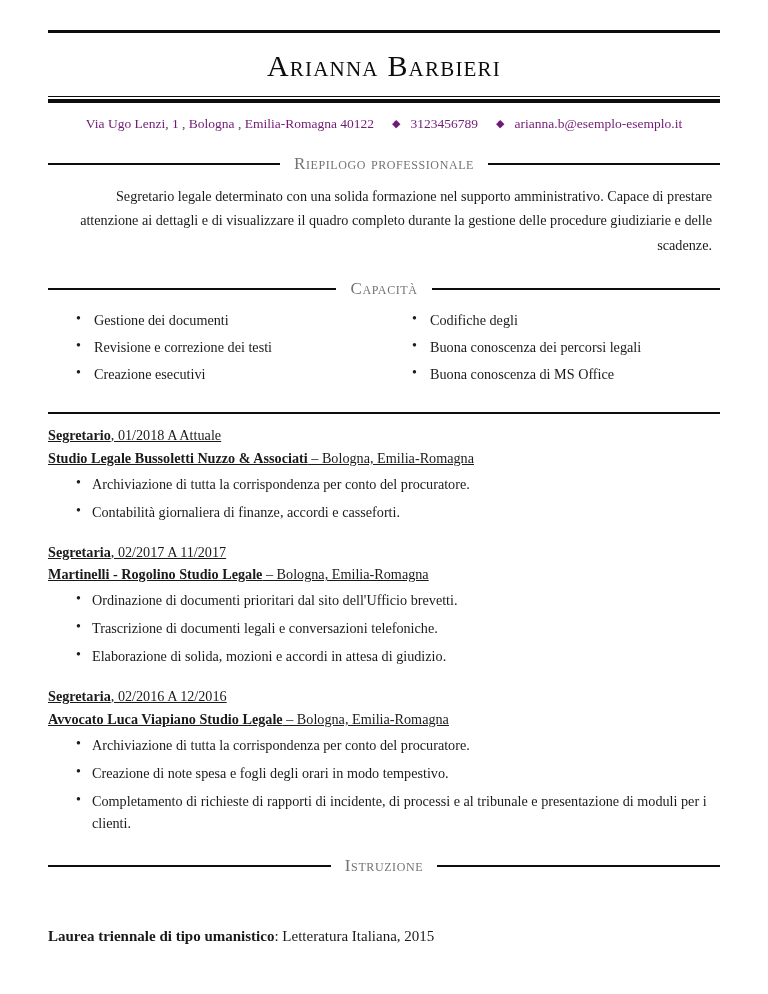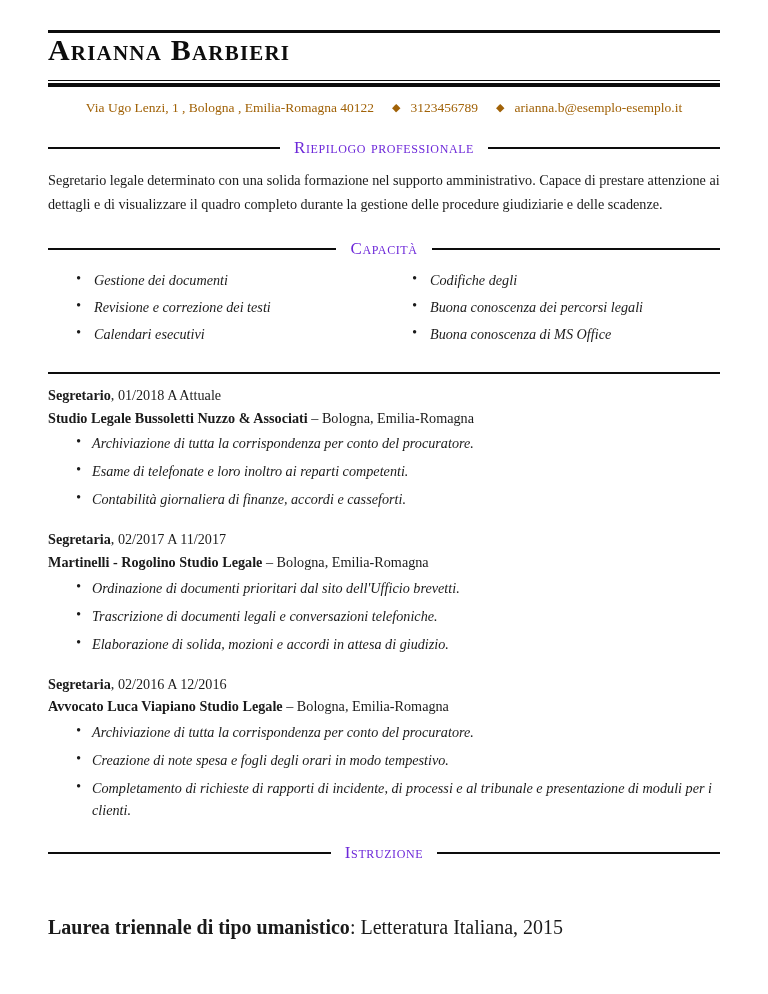--- a/index.html
+++ b/index.html
@@ -23,26 +23,27 @@
     background: #ffffff;
   }
 
   
   .rule-top {
     height: 3px;
     background: #0d0d0d;
     width: 100%;
   }
   .name {
+    text-align: center;
     font-size: 30px;
     font-variant: small-caps;
-    font-weight: bold;
+    font-weight: normal;
     letter-spacing: 1.2px;
     color: #0d0d0d;
-    margin: 0 0 14px 0;
+    margin: 16px 0 14px 0;
     line-height: 1.1;
   }
   .rule-double {
     width: 100%;
   }
   .rule-double .thin {
     height: 1px;
     background: #0d0d0d;
   }
   .rule-double .gap {
@@ -50,21 +51,21 @@
     background: #ffffff;
   }
   .rule-double .thick {
     height: 4px;
     background: #0d0d0d;
   }
   .contact {
     text-align: center;
     font-size: 13.5px;
     margin-top: 13px;
-    color: #a16207;
+    color: #701a75;
     white-space: nowrap;
   }
   .contact .sep {
     display: inline-block;
     padding: 0 10px 0 18px;
     font-size: 11px;
     vertical-align: 1px;
   }
 
   
@@ -77,47 +78,46 @@
     flex: 1 1 auto;
     height: 2px;
     background: #0d0d0d;
   }
   .section-head .title {
     flex: 0 0 auto;
     padding: 0 14px;
     font-size: 17px;
     font-variant: small-caps;
     letter-spacing: 0.6px;
-    color: #6d28d9;
+    color: #737373;
     white-space: nowrap;
   }
 
   
   .summary {
     font-size: 14.2px;
     line-height: 1.72;
-    text-align: left;
-    margin: 0;
+    text-align: right;
+    margin: 8px;
   }
 
   
   .skills {
     display: flex;
     margin-top: 4px;
   }
   .skills .col {
     width: 50%;
     box-sizing: border-box;
   }
   .skills .col.right { padding-left: 12px; }
   ul.bul {
     list-style: none;
     margin: 0;
     padding: 0;
-    font-style: italic;
   }
   ul.bul li {
     position: relative;
     padding-left: 20px;
     font-size: 14.2px;
     line-height: 1.62;
     margin-bottom: 4px;
   }
   ul.bul li::before {
     content: "\2022";
@@ -129,34 +129,35 @@
   .skills ul.bul li { padding-left: 22px; }
   .skills .col.left ul.bul { padding-left: 24px; }
   .skills .col.right ul.bul { padding-left: 12px; }
 
   
   .job { margin-bottom: 18px; }
   .job:last-child { margin-bottom: 0; }
   .job-line {
     font-size: 14.2px;
     line-height: 1.6;
+    text-decoration: underline;
   }
   .job-line .b { font-weight: bold; }
   .job ul.bul {
     margin-top: 3px;
     padding-left: 24px;
   }
   .job ul.bul li {
     margin-bottom: 6px;
     line-height: 1.55;
   }
 
   
   .edu-line {
-    font-size: 20px;
+    font-size: 15px;
     line-height: 1.62;
     margin-top: 48px;
   }
   .edu-line .b { font-weight: bold; }
 </style>
 </head>
 <body>
 
 <div class="page">
 
@@ -184,21 +185,21 @@
   <div class="section-head">
     <span class="line"></span>
     <span class="title">Capacità</span>
     <span class="line"></span>
   </div>
   <div class="skills">
     <div class="col left">
       <ul class="bul">
         <li>Gestione dei documenti</li>
         <li>Revisione e correzione dei testi</li>
-        <li>Calendari esecutivi</li>
+        <li>Creazione esecutivi</li>
       </ul>
     </div>
     <div class="col right">
       <ul class="bul">
         <li>Codifiche degli</li>
         <li>Buona conoscenza dei percorsi legali</li>
         <li>Buona conoscenza di MS Office</li>
       </ul>
     </div>
   </div>
@@ -206,21 +207,20 @@
   <div class="section-head">
     <span class="line"></span>
     <span class="line"></span>
   </div>
 
   <div class="job">
     <div class="job-line"><span class="b">Segretario</span><span>, 01/2018 A Attuale</span></div>
     <div class="job-line"><span class="b">Studio Legale Bussoletti Nuzzo &amp; Associati</span><span> – Bologna, Emilia-Romagna</span></div>
     <ul class="bul">
       <li>Archiviazione di tutta la corrispondenza per conto del procuratore.</li>
-      <li>Esame di telefonate e loro inoltro ai reparti competenti.</li>
       <li>Contabilità giornaliera di finanze, accordi e casseforti.</li>
     </ul>
   </div>
 
   <div class="job">
     <div class="job-line"><span class="b">Segretaria</span><span>, 02/2017 A 11/2017</span></div>
     <div class="job-line"><span class="b">Martinelli - Rogolino Studio Legale</span><span> – Bologna, Emilia-Romagna</span></div>
     <ul class="bul">
       <li>Ordinazione di documenti prioritari dal sito dell'Ufficio brevetti.</li>
       <li>Trascrizione di documenti legali e conversazioni telefoniche.</li>

